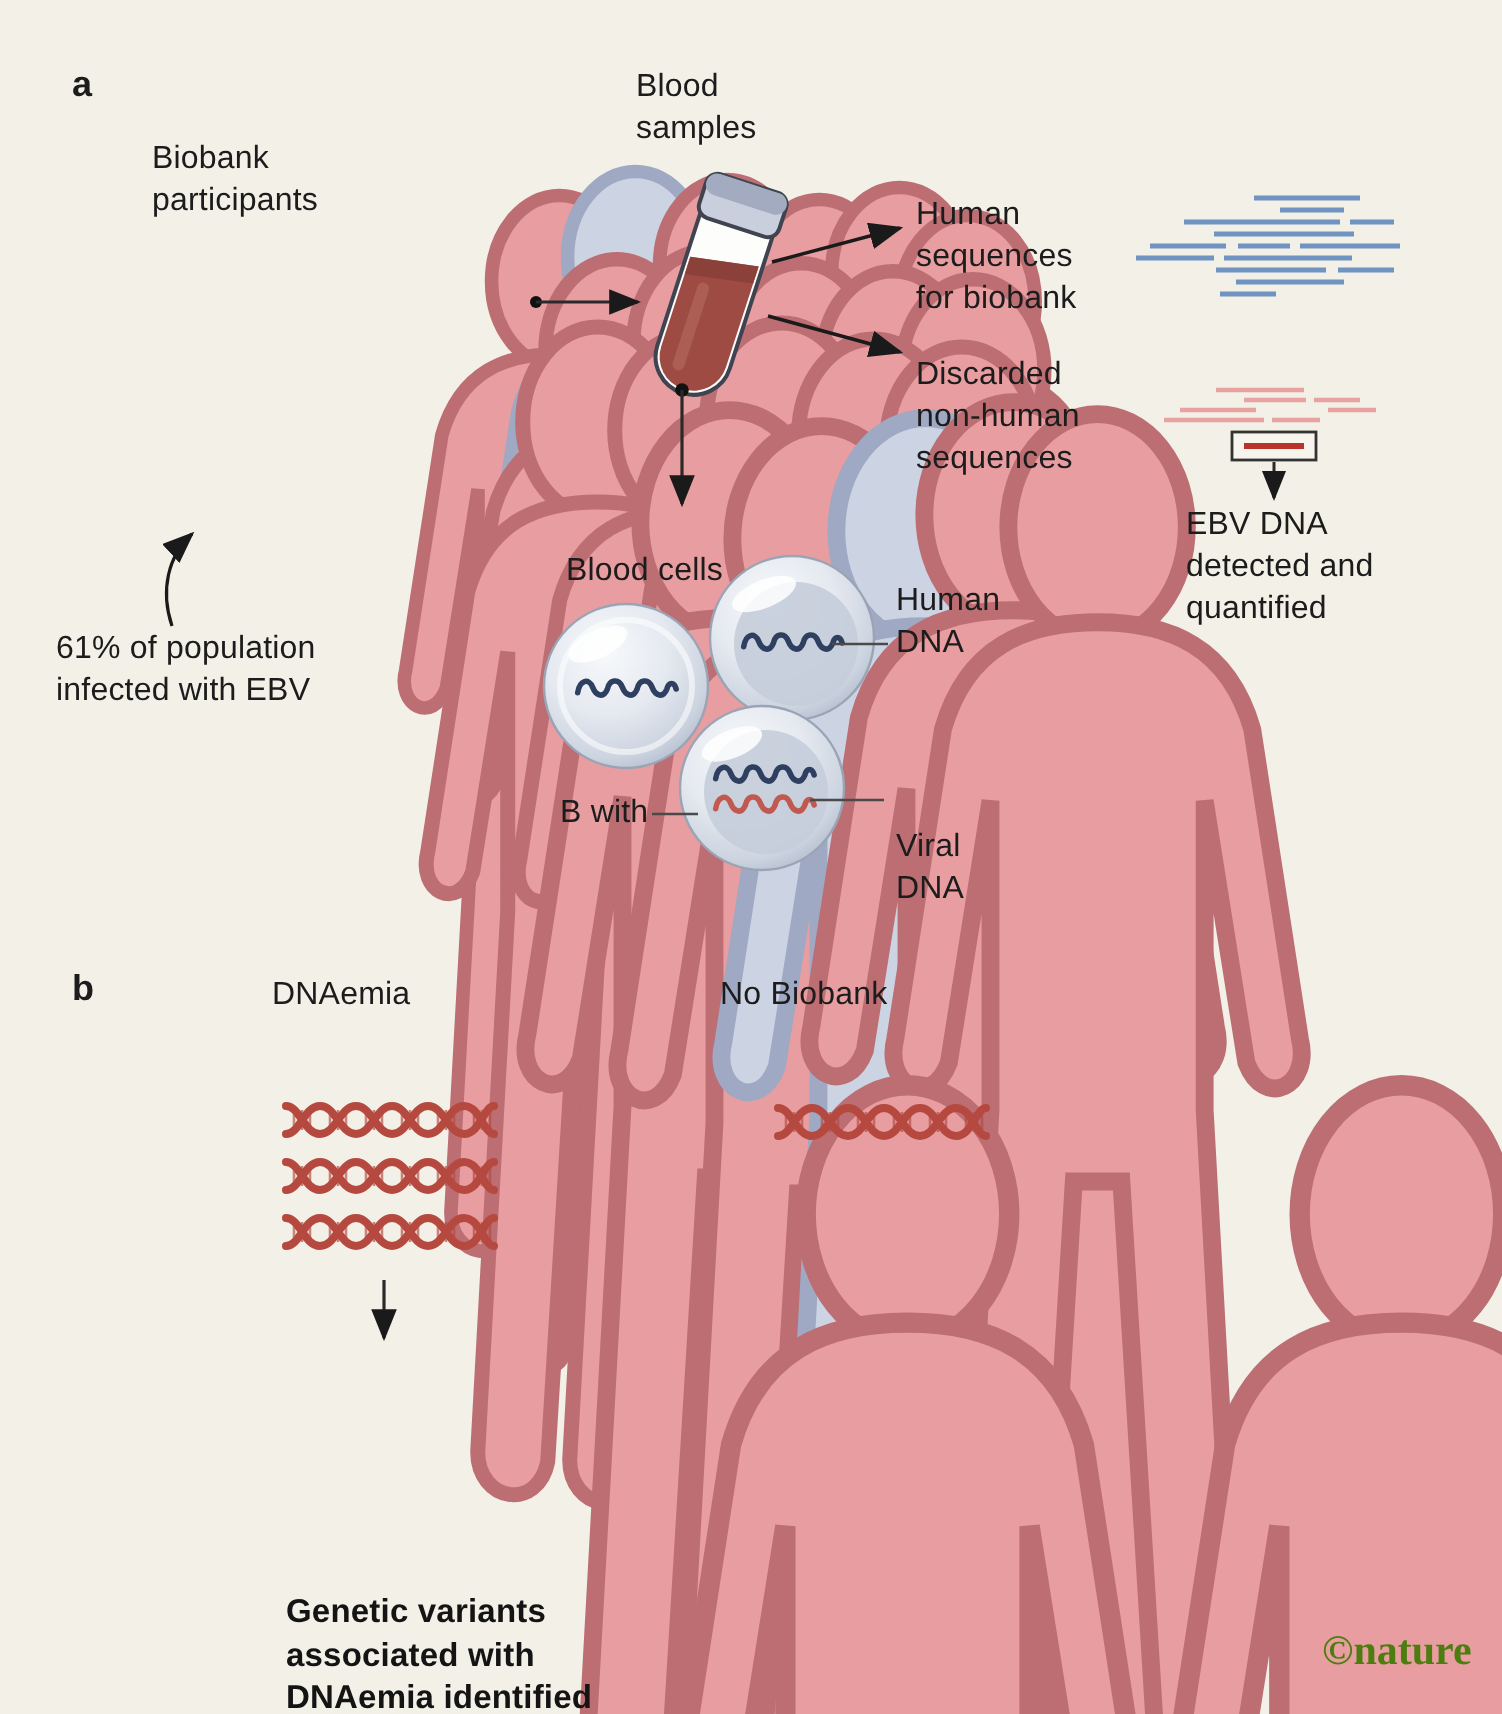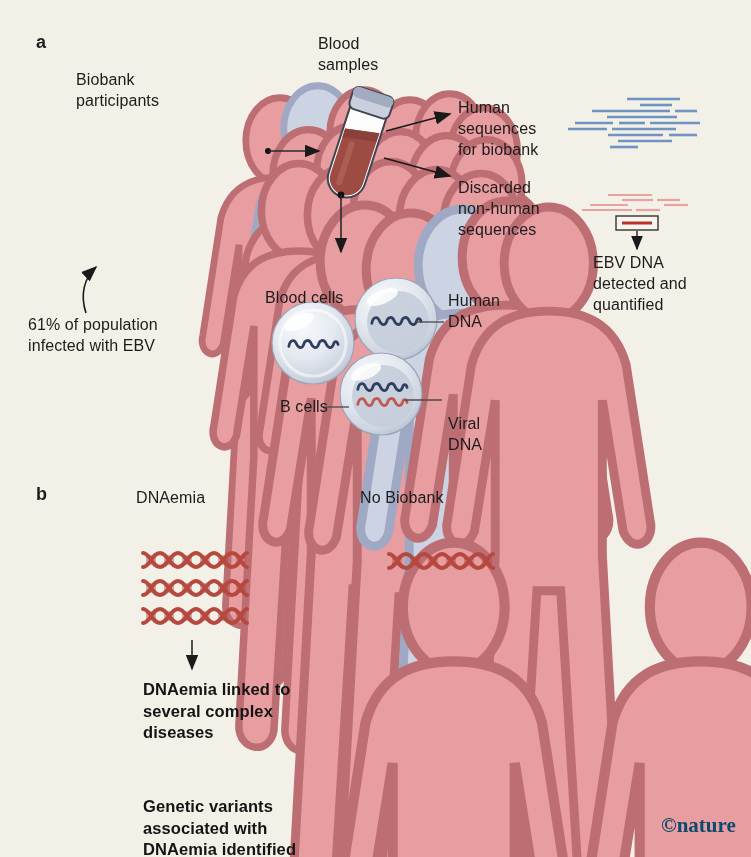--- a/index.html
+++ b/index.html
@@ -1,21 +1,21 @@
 <!DOCTYPE html>
 <html><head>
 <meta charset="utf-8">
 <style>
   html,body{margin:0;padding:0;}
   body{font-family:"Liberation Sans", sans-serif; background:#e9e7de;}
   #fig{position:relative; width:751px; height:857px; background:#f2f0e7; overflow:hidden;}
   .txt{position:absolute; color:#1c1c1c; font-size:16px; line-height:21px; letter-spacing:0.1px;}
   .panel-letter{font-weight:bold; font-size:18px;}
   .bold-note{font-weight:bold; color:#141414; font-size:16.5px; line-height:21.5px;}
-  .watermark{position:absolute; font-family:"Liberation Serif", serif; font-weight:bold; font-size:21px; color:#0c4a6e;}
+  .watermark{position:absolute; font-family:"Liberation Serif", serif; font-weight:bold; font-size:21px; color:#4d7c0f;}
   #cellbox{position:absolute; left:247px; top:262px; width:274px; height:186px; background:#f9f7ef; border:1.6px solid #2b2b2b; box-sizing:border-box;}
   svg.overlay{position:absolute; left:0; top:0; z-index:2;}
   .layer-text{position:absolute; left:0; top:0; width:751px; height:857px; z-index:3;}
   use.person-pink{fill:#e89da0; stroke:#bc6e73; stroke-width:1.5;}
   use.person-gray{fill:#ccd4e4; stroke:#9fa9c4; stroke-width:1.5;}
 </style>
 </head>
 <body>
 
 <div id="fig">
@@ -184,27 +184,26 @@
 
   <div class="layer-text">
     <div class="txt panel-letter" style="left:36px; top:32px;">a</div>
     <div class="txt" style="left:76px; top:33px; width:112px;margin-top:36px;">Biobank participants</div>
     <div class="txt" style="left:318px; top:33px; width:80px;">Blood samples</div>
     <div class="txt" style="left:458px; top:97px; width:98px;">Human sequences for biobank</div>
     <div class="txt" style="left:458px; top:177px; width:100px;">Discarded non-human sequences</div>
     <div class="txt" style="left:593px; top:252px; width:108px;">EBV DNA detected and quantified</div>
     <div class="txt" style="left:28px; top:314px; width:185px;">61% of population infected with EBV</div>
 
-    <div class="txt" style="left:265px; top:275px;margin-top:12px;">Blood cells</div>
+    <div class="txt" style="left:283px; top:275px;">Blood cells</div>
     <div class="txt" style="left:448px; top:290px; width:70px;">Human DNA</div>
     <div class="txt" style="left:448px; top:368px; width:55px;margin-top:45px;">Viral DNA</div>
-    <div class="txt" style="left:280px; top:396px;">B cells</div>
+    <div class="txt" style="left:280px; top:396px;">B with</div>
 
     <div class="txt panel-letter" style="left:36px; top:484px;">b</div>
     <div class="txt" style="left:136px; top:487px;">DNAemia</div>
     <div class="txt" style="left:360px; top:487px;">No Biobank</div>
 
-    <div class="txt bold-note" style="left:143px; top:679px; width:178px;">DNAemia linked to several complex diseases</div>
     <div class="txt bold-note" style="left:143px; top:796px; width:188px;">Genetic variants associated with DNAemia identified</div>
 
     <div class="watermark" style="left:661px; top:813px;">©nature</div>
   </div>
 </div>
 
 </body></html>

